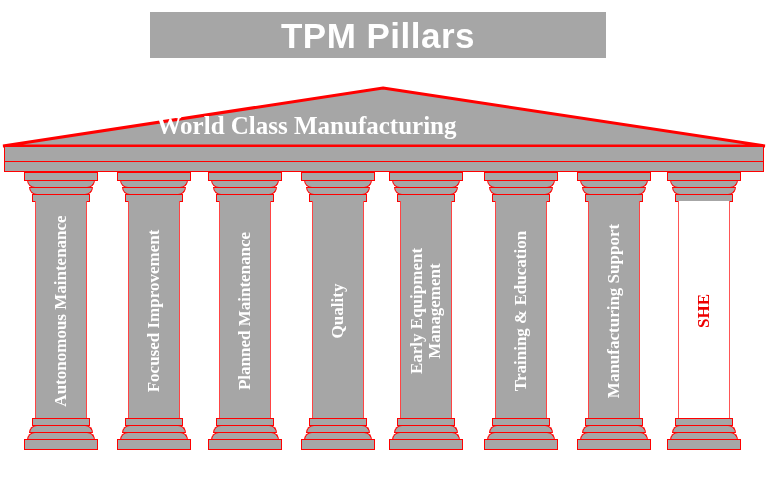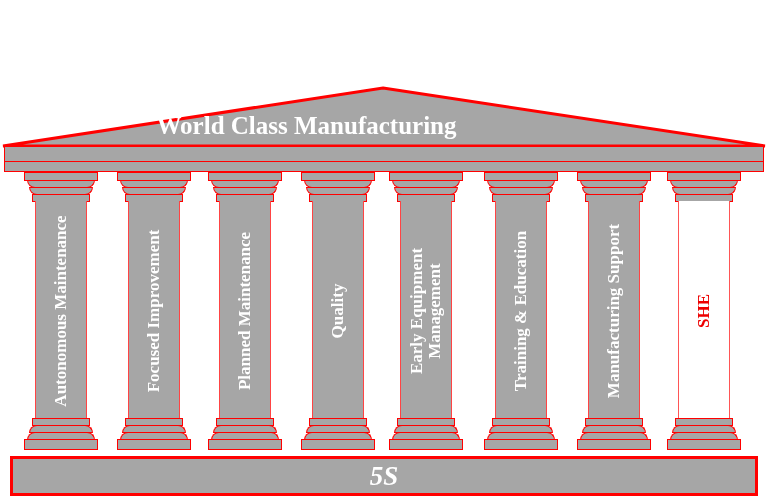--- a/index.html
+++ b/index.html
@@ -185,20 +185,23 @@
     font-size: 27px;
     color: #ffffff;
     line-height: 1;
   }
 </style>
 </head>
 <body>
 
 <div id="stage">
 
+  <div id="title-banner">
+    <span id="title-text">TPM Pillars</span>
+  </div>
 
   <div id="pediment">
     <svg width="768" height="62" viewBox="0 0 768 62" xmlns="http://www.w3.org/2000/svg" aria-hidden="true">
       <polygon points="383,2 765,60 3,60" fill="#a6a6a6" stroke="#ff0000" stroke-width="3"></polygon>
     </svg>
   </div>
   <div id="pediment-label">World Class Manufacturing</div>
 
   <div class="entab" id="entab-top"></div>
   <div class="entab" id="entab-bottom"></div>
@@ -340,17 +343,14 @@
       <span class="shaft-label red-text">SHE</span>
     </div>
     <div class="base">
       <div class="base-slab base-b1"></div>
         <div class="base-slab base-b2"></div>
       <div class="base-slab base-b3"></div>
         <div class="base-slab base-b4"></div>
     </div>
   </div>
 
-  <div id="stylobate">
-    <span id="stylobate-label">5S</span>
-  </div>
 
 </div>
 
 </body></html>

